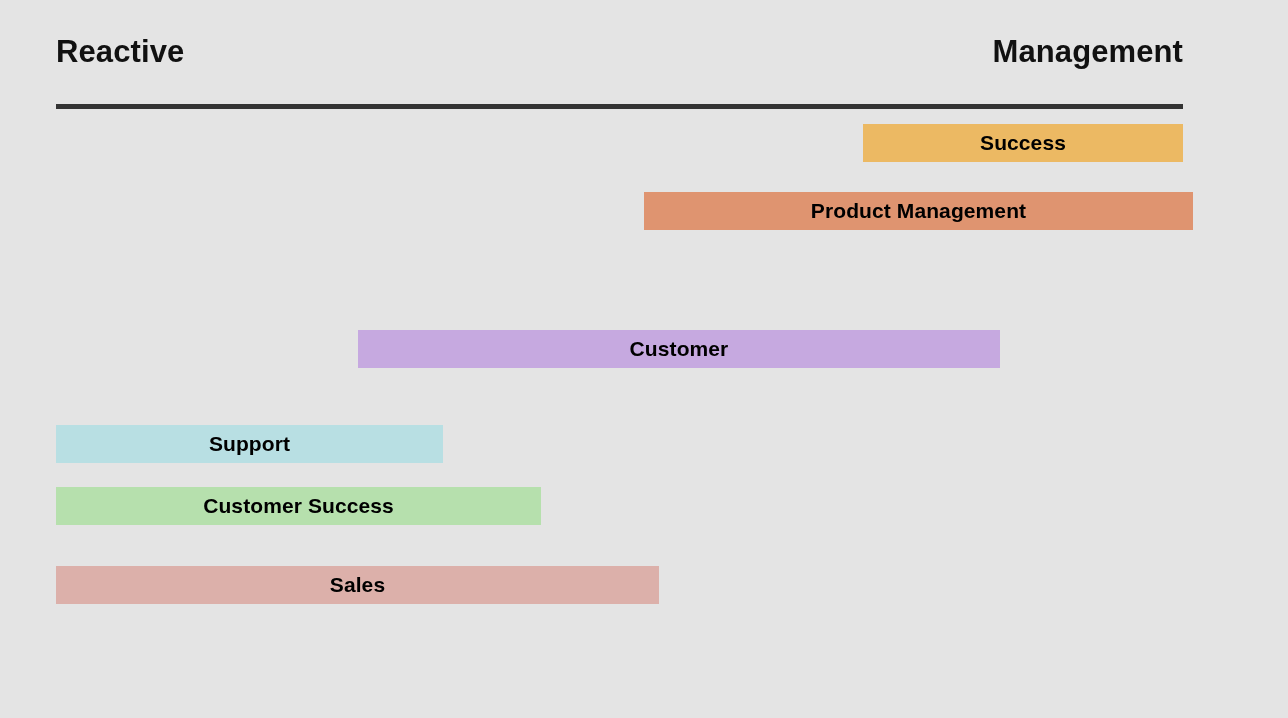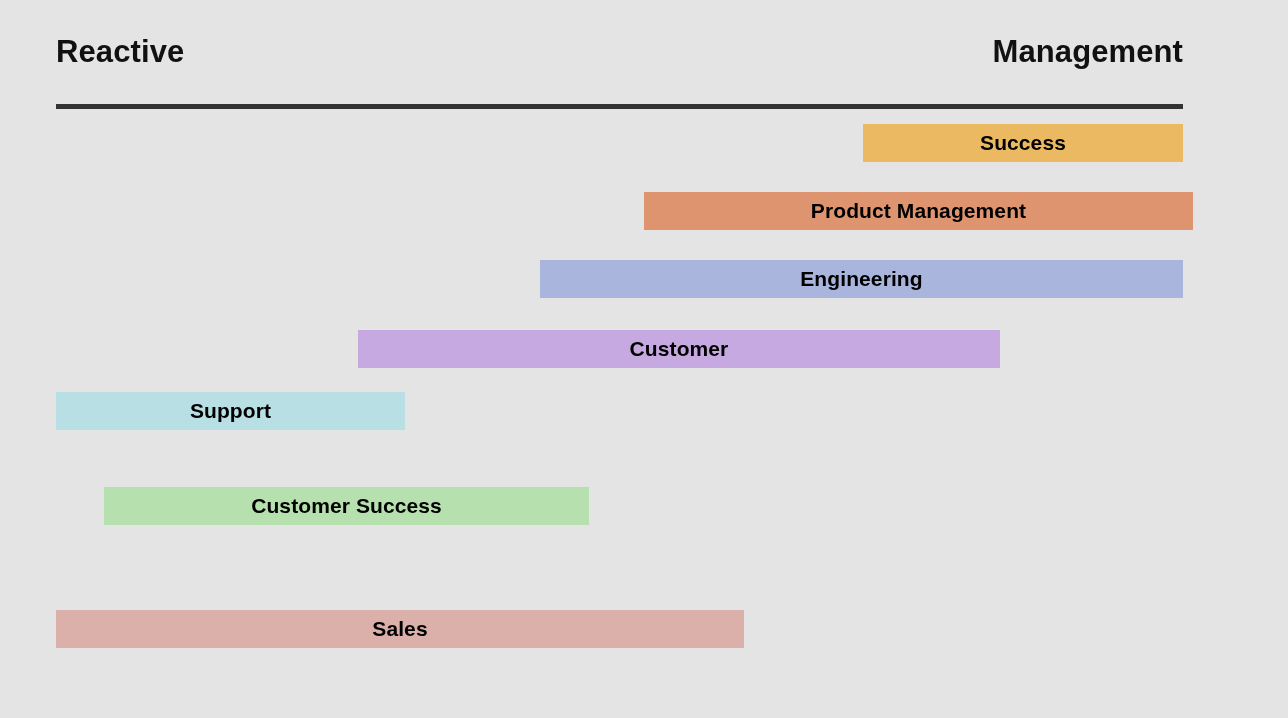--- a/index.html
+++ b/index.html
@@ -92,35 +92,31 @@
 
   <div class="bars" id="bar-group">
       <div class="bar-row" style="left: 863px; width: 320px; top: 124px;">
         <div class="bar" style="background: rgb(236, 185, 99);"></div>
         <div class="bar-label">Success</div>
       </div>
       <div class="bar-row" style="left: 644px; width: 549px; top: 192px;">
         <div class="bar" style="background: rgb(223, 148, 112);"></div>
         <div class="bar-label">Product Management</div>
       </div>
-      <div class="bar-row" style="left: 540px; width: 643px; top: 260px;">
-        <div class="bar" style="background: rgb(170, 181, 221);"></div>
-        <div class="bar-label">Engineering</div>
-      </div>
       <div class="bar-row" style="left: 358px; width: 642px; top: 330px;">
         <div class="bar" style="background: rgb(198, 169, 224);"></div>
         <div class="bar-label">Customer</div>
       </div>
-      <div class="bar-row" style="left: 56px; width: 349px; top: 392px;">
+      <div class="bar-row" style="left: 56px; width: 387px; top: 425px;">
         <div class="bar" style="background: rgb(184, 223, 227);"></div>
         <div class="bar-label">Support</div>
       </div>
-      <div class="bar-row" style="left: 56px; width: 485px; top: 487px; margin-left: 48px;">
+      <div class="bar-row" style="left: 56px; width: 485px; top: 487px;">
         <div class="bar" style="background: rgb(182, 224, 173);"></div>
         <div class="bar-label">Customer Success</div>
       </div>
-      <div class="bar-row" style="left: 56px; width: 688px; top: 566px; margin-top: 44px;">
+      <div class="bar-row" style="left: 56px; width: 603px; top: 566px;">
         <div class="bar" style="background: rgb(220, 176, 170);"></div>
         <div class="bar-label">Sales</div>
       </div>
     </div>
 
 </div>
 
 </body></html>

